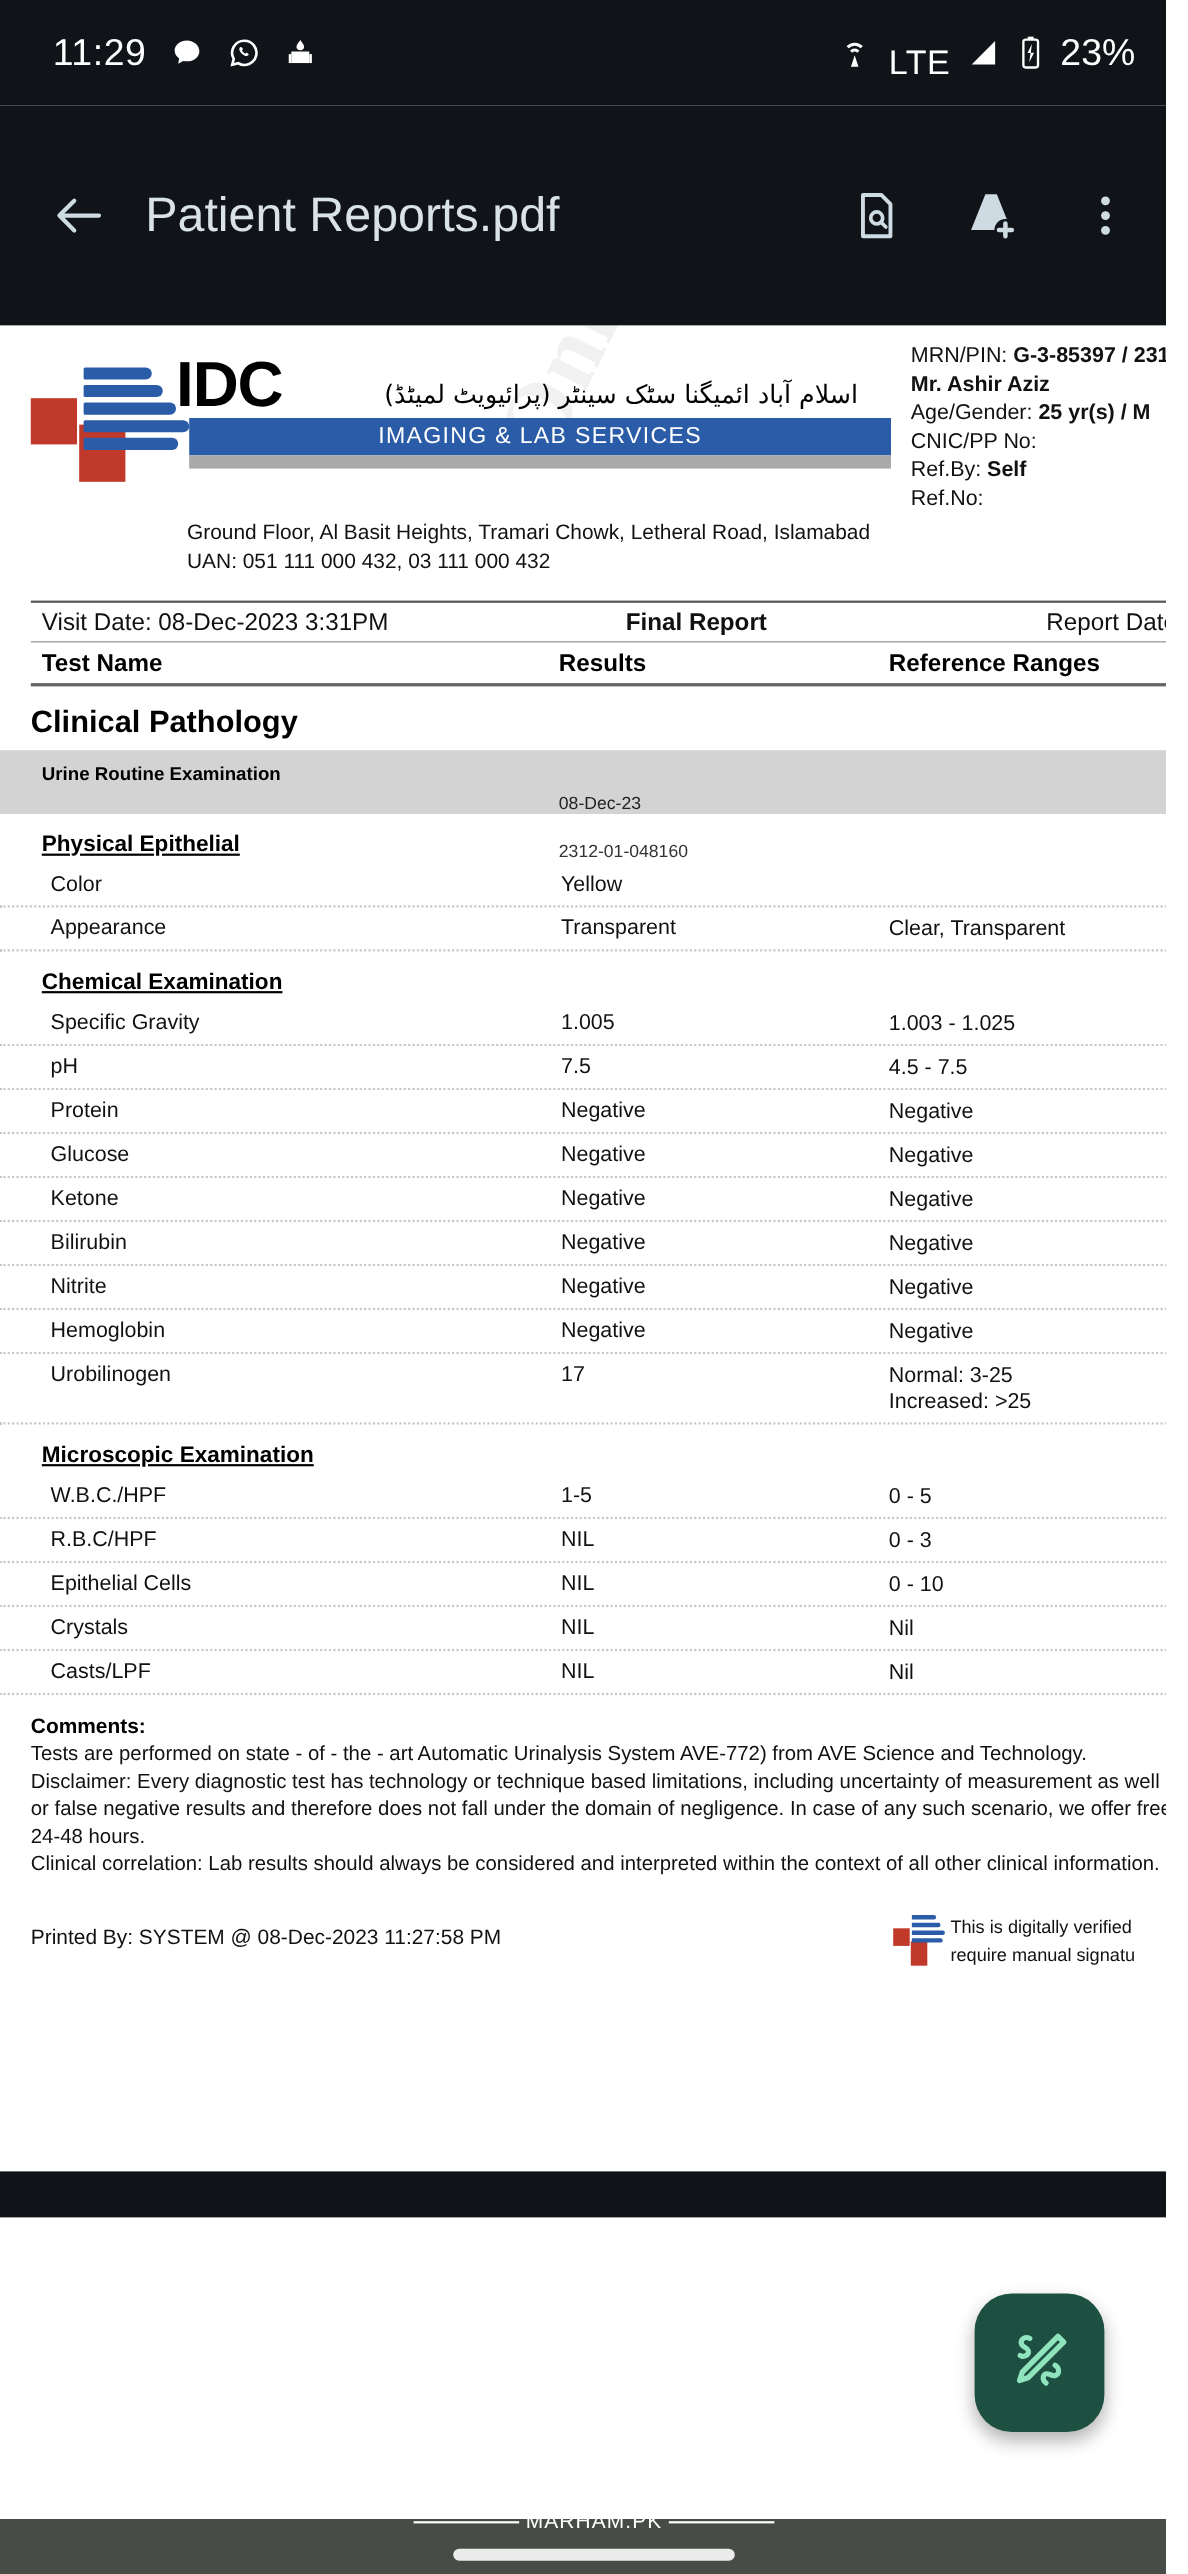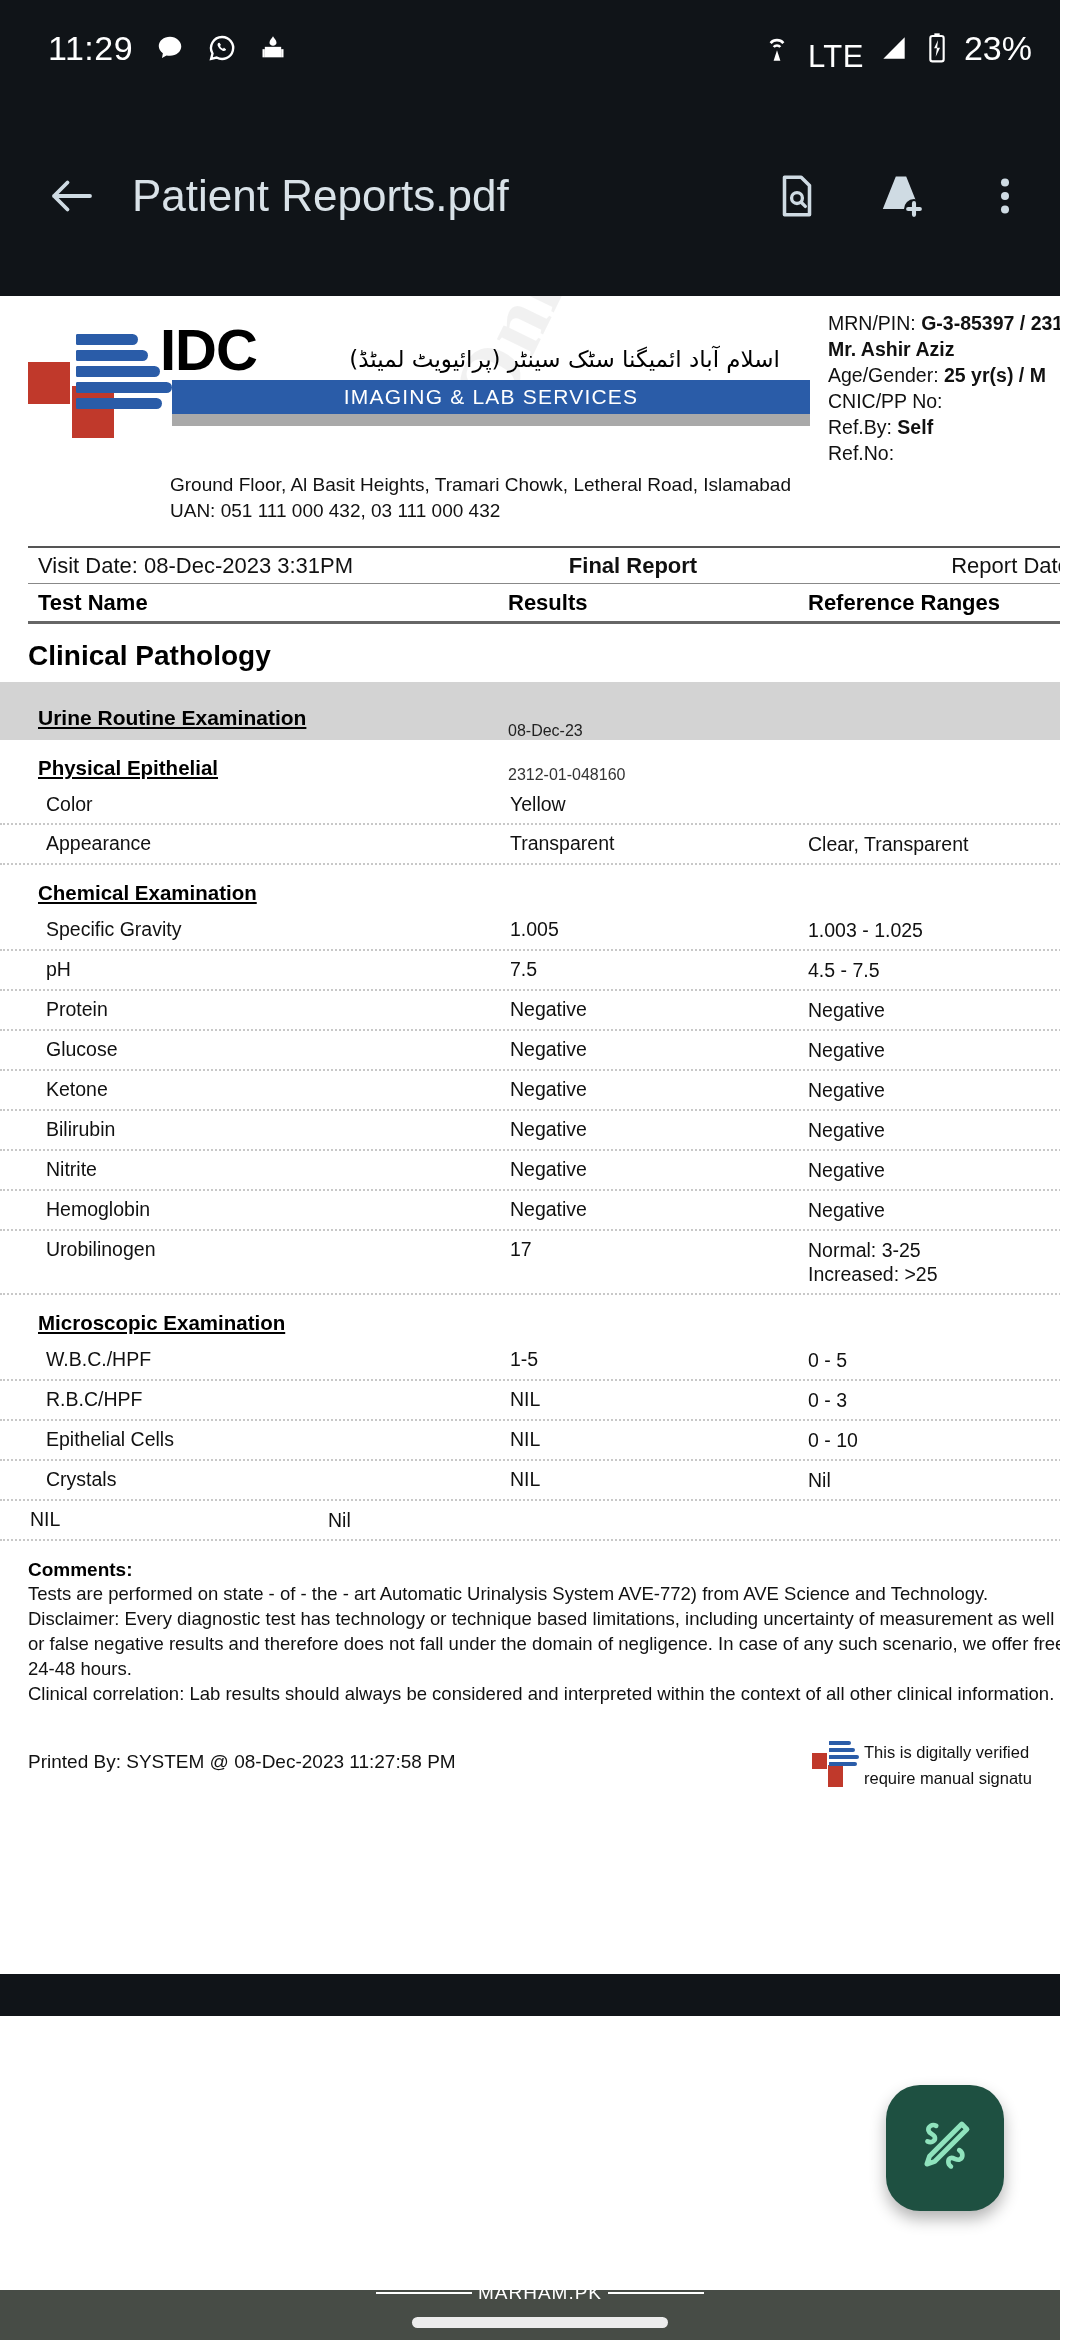--- a/index.html
+++ b/index.html
@@ -113,21 +113,21 @@
   .c3 { flex: 1; }
 
   .section-title {
     margin: 16px 0 10px 28px;
     font-size: 28px; font-weight: bold; color: #000;
   }
   .test-header-row {
     margin: 0 0 0 0; padding: 0 28px; height: 58px;
     background: #d3d3d3; display: flex; align-items: flex-start;
   }
-  .test-header-row .c1 { padding-top: 24px; font-size: 21px; font-weight: bold; color:#000;text-decoration:underline; }
+  .test-header-row .c1 { padding-top: 12px; font-size: 17px; font-weight: bold; color:#000; }
   .test-header-row .c2 { padding-top: 8px; }
   .th-date { font-size: 16px; color: #222; display: block; margin-top: 32px; }
   .th-id { font-size: 16px; color: #333; display: block; margin-top: 26px; }
 
   .sub-head {
     margin: 16px 0 6px 38px;
     font-size: 20.5px; font-weight: bold; color: #000;
     text-decoration: underline; display: inline-block;
   }
   .sub-head-wrap { display:block; }
@@ -440,20 +440,21 @@
         <div class="c1">Epithelial Cells</div>
         <div class="c2">NIL</div>
         <div class="c3">0 - 10</div>
       </div>
       <div class="trow">
         <div class="c1">Crystals</div>
         <div class="c2">NIL</div>
         <div class="c3">Nil</div>
       </div>
       <div class="trow">
+        <div class="c1">Casts/LPF</div>
         <div class="c2">NIL</div>
         <div class="c3">Nil</div>
       </div>
 
       <div class="comments">
         <div class="ctitle">Comments:</div>
         <p>Tests are performed on state - of - the - art Automatic Urinalysis System AVE-772) from AVE Science and Technology.</p>
         <p>Disclaimer: Every diagnostic test has technology or technique based limitations, including uncertainty of measurement as well as (ra</p>
         <p>or false negative results and therefore does not fall under the domain of negligence. In case of any such scenario, we offer free rep</p>
         <p>24-48 hours.</p>

